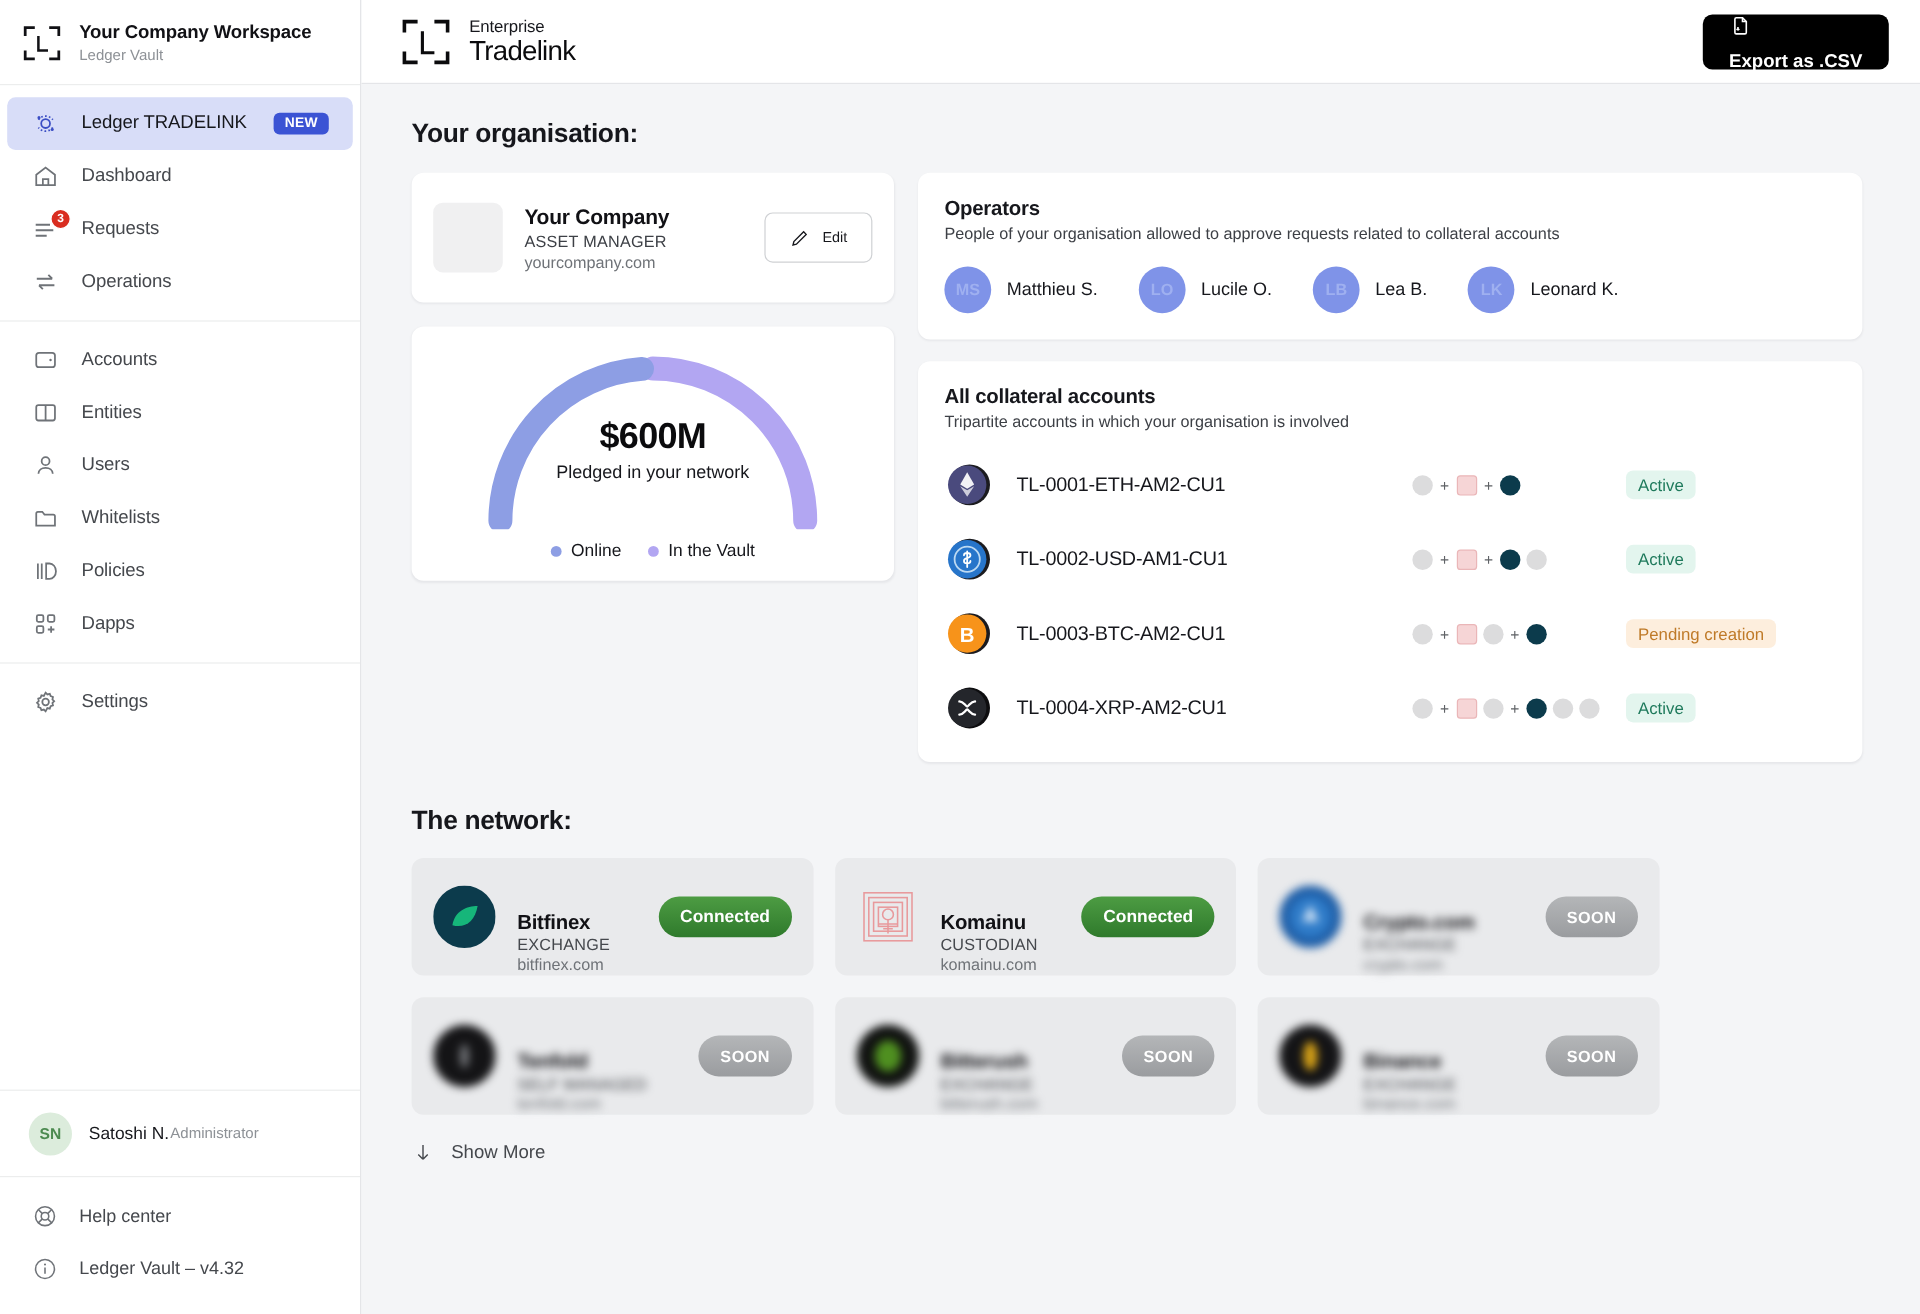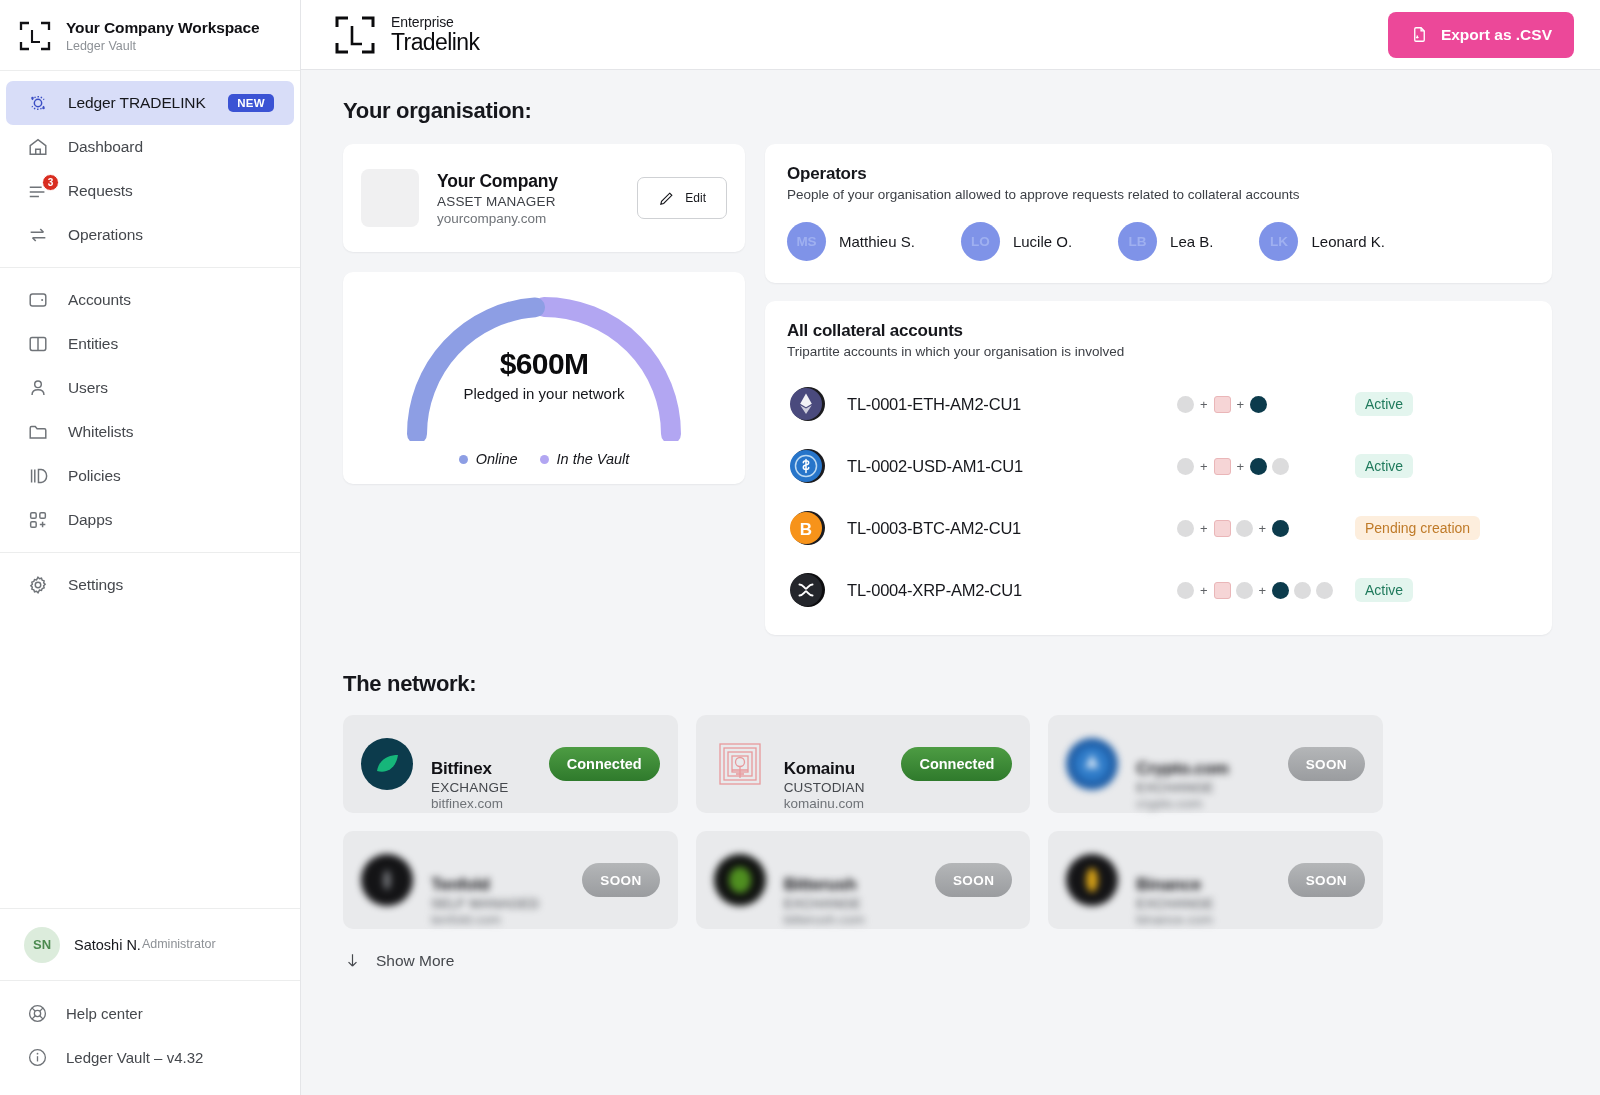--- a/index.html
+++ b/index.html
@@ -92,26 +92,27 @@
     display: flex; align-items: center;
     padding: 0 26px 0 32px; flex: 0 0 70px;
   }
   .brand { display:flex; align-items:center; gap:14px; }
   .brand-mark { width: 44px; height: 42px; flex:0 0 44px; }
   .brand-txt { display:flex; flex-direction:column; line-height:1.05; }
   .brand-top { font-size: 14px; color:#16171c; font-weight: 400; letter-spacing:-0.1px;}
   .brand-bot { font-size: 23px; color:#0b0b0d; font-weight: 400; letter-spacing:-0.6px; }
   .export-btn {
     margin-left: auto;
-    background: #ec4899; color:#fff;
+    background: #000000; color:#fff;
     border: none; border-radius: 8px;
     height: 46px; padding: 0 22px;
-    display:flex; align-items:center; gap:12px;
+    display:flex; gap:12px;
     font-size: 15.5px; font-weight: 700; cursor:pointer;
     font-family: "Liberation Sans", sans-serif;
+    flex-direction: column;
   }
 
   .content { flex: 1 1 auto; overflow: hidden; padding: 28px 48px 0 42px; }
   .section-title { font-size: 22px; font-weight: 700; color:#16171c; letter-spacing:-0.3px; margin-bottom: 20px;}
 
   .org-grid { display: flex; gap: 20px; align-items: flex-start; }
   .col-left { width: 402px; flex: 0 0 402px; display:flex; flex-direction:column; gap:20px; }
   .col-right { flex: 1 1 auto; display:flex; flex-direction:column; gap:18px; }
 
   .card { background:#fff; border-radius: 10px; box-shadow: 0 1px 2px rgba(20,20,30,.06); }
@@ -129,28 +130,28 @@
     display:flex; align-items:center; gap:10px;
     font-size: 12px; color:#16171c; cursor:pointer;
     font-family: "Liberation Sans", sans-serif;
   }
 
   .gauge-card { height: 212px; display:flex; flex-direction:column; align-items:center; justify-content:center; position:relative; }
   .gauge-wrap { position: relative; width: 290px; height: 152px; }
   .gauge-center { position:absolute; left:0; right:0; top: 58px; text-align:center; }
   .gauge-val { font-size: 30px; font-weight: 700; color:#0b0b0d; letter-spacing:-0.6px;}
   .gauge-cap { font-size: 15px; color:#16171c; margin-top: 4px;}
-  .legend { display:flex; gap:22px; margin-top: 10px; align-items:center;font-style:italic; }
+  .legend { display:flex; gap:22px; margin-top: 10px; align-items:center; }
   .legend-item { display:flex; align-items:center; gap:8px; font-size:14.5px; color:#16171c;}
   .dot { width:9px;height:9px;border-radius:50%; }
 
   .ops-card { padding: 20px 22px 22px 22px; }
   .card-h { font-size: 17px; font-weight: 700; color:#16171c; letter-spacing:-0.2px;}
   .card-sub { font-size: 13.5px; color:#3d4046; margin-top: 3px;}
-  .ops-list { display:flex; align-items:center; gap:12px; margin-top: 20px; }
+  .ops-list { display:flex; align-items:center; gap:0; margin-top: 20px; }
   .op { display:flex; align-items:center; gap:13px; margin-right: 34px;}
   .op-av {
     width: 39px; height: 39px; border-radius:50%;
     background:#7f93e8; color:#9fb0f0;
     display:flex;align-items:center;justify-content:center;
     font-size:13.5px; font-weight:600; flex:0 0 39px;
   }
   .op-name { font-size: 15px; color:#16171c; }
 
   .acc-card { padding: 20px 22px 14px 22px; }

